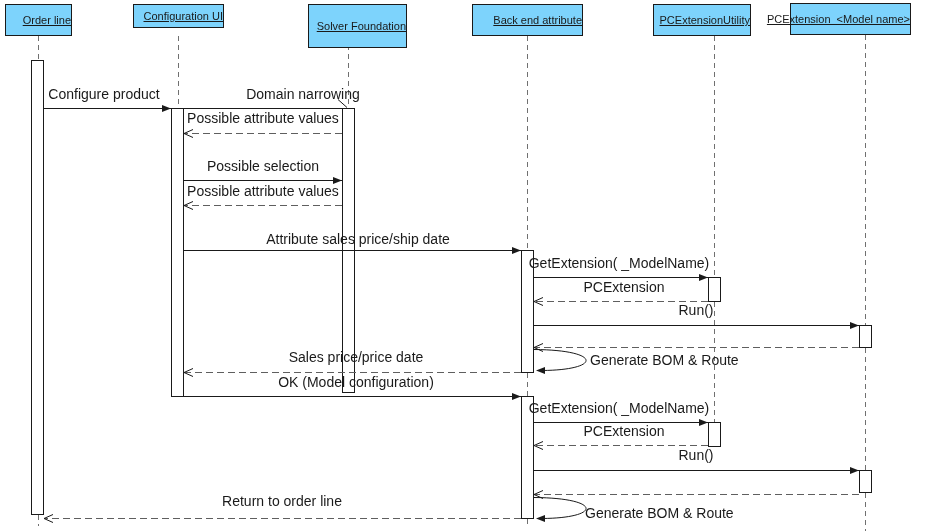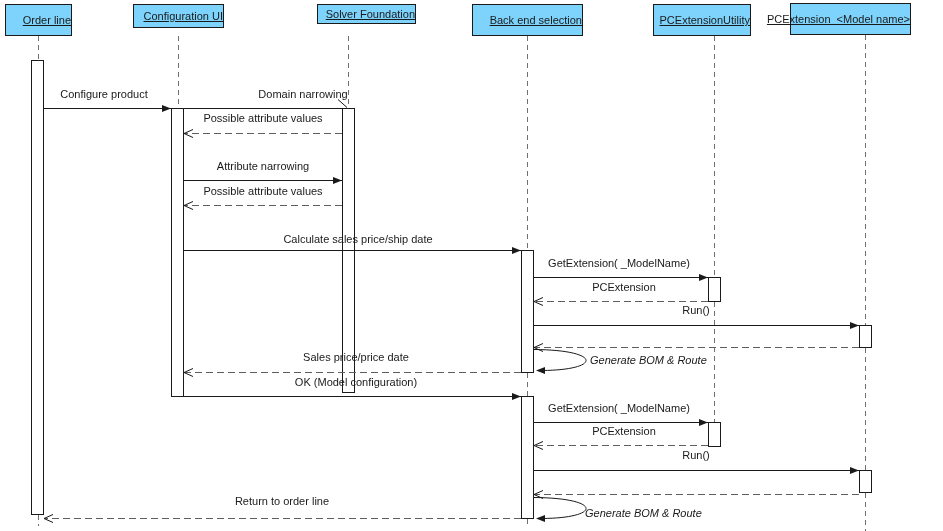--- a/index.html
+++ b/index.html
@@ -29,28 +29,28 @@
   .activation {
     position: absolute;
     box-sizing: border-box;
     width: 13px;
     border: 1px solid #1a1a1a;
     background: #ffffff;
     z-index: 2;
   }
   .msg-label {
     position: absolute;
-    font-size: 11px;
+    font-size: 14px;
     color: #1a1a1a;
     white-space: nowrap;
     transform: translate(-50%, -50%);
     z-index: 5;
     text-align: center;
   }
-  .msg-label.left-align { transform: translate(0, -50%); font-style: italic; }
+  .msg-label.left-align { transform: translate(0, -50%); }
 </style>
 </head>
 <body>
 
 <div id="stage">
   <svg class="layer" id="svg-lifelines" width="943" height="531">
       <line x1="38.5" y1="36" x2="38.5" y2="60" stroke="#707070" stroke-width="1" stroke-dasharray="5,4"></line>
       <line x1="38.5" y1="515" x2="38.5" y2="526" stroke="#707070" stroke-width="1" stroke-dasharray="5,4"></line>
       <line x1="178.5" y1="36" x2="178.5" y2="108" stroke="#707070" stroke-width="1" stroke-dasharray="5,4"></line>
       <line x1="348.5" y1="36" x2="348.5" y2="108" stroke="#707070" stroke-width="1" stroke-dasharray="5,4"></line>
@@ -111,47 +111,47 @@
       <path d="M 53 514.5 L 44 518.5 L 53 522.5" fill="none" stroke="#1a1a1a" stroke-width="1"></path>
       <path d="M 534 349.5 C 602 350, 602 370, 542 370.5" fill="none" stroke="#1a1a1a" stroke-width="1"></path>
       <polygon points="536,370.5 545,367 545,374" fill="#1a1a1a"></polygon>
       <path d="M 534 497.5 C 602 498, 602 518, 542 518.5" fill="none" stroke="#1a1a1a" stroke-width="1"></path>
       <polygon points="536,518.5 545,515 545,522" fill="#1a1a1a"></polygon>
     </svg>
   <div id="labels-layer">
       <div class="msg-label" style="left: 104px; top: 94px;">Configure product</div>
       <div class="msg-label" style="left: 263px; top: 94px; margin-left: 40px;">Domain narrowing</div>
       <div class="msg-label" style="left: 263px; top: 118px;">Possible attribute values</div>
-      <div class="msg-label" style="left: 263px; top: 166px;">Attribute narrowing</div>
+      <div class="msg-label" style="left: 263px; top: 166px;">Possible selection</div>
       <div class="msg-label" style="left: 263px; top: 191px;">Possible attribute values</div>
-      <div class="msg-label" style="left: 358px; top: 239px;">Calculate sales price/ship date</div>
+      <div class="msg-label" style="left: 358px; top: 239px;">Attribute sales price/ship date</div>
       <div class="msg-label" style="left: 619px; top: 263px;">GetExtension( _ModelName)</div>
       <div class="msg-label" style="left: 624px; top: 287px;">PCExtension</div>
       <div class="msg-label" style="left: 696px; top: 310px;">Run()</div>
       <div class="msg-label" style="left: 356px; top: 357px;">Sales price/price date</div>
       <div class="msg-label" style="left: 356px; top: 382px;">OK (Model configuration)</div>
       <div class="msg-label" style="left: 619px; top: 408px;">GetExtension( _ModelName)</div>
       <div class="msg-label" style="left: 624px; top: 431px;">PCExtension</div>
       <div class="msg-label" style="left: 696px; top: 455px;">Run()</div>
       <div class="msg-label" style="left: 282px; top: 501px;">Return to order line</div>
       <div class="msg-label left-align" style="left: 590px; top: 360px;">Generate BOM &amp; Route</div>
       <div class="msg-label left-align" style="left: 585px; top: 513px;">Generate BOM &amp; Route</div>
     </div>
   <div id="actors-layer">
       <div class="actor-box" style="left: 5px; top: 4px; width: 67px; height: 32px;">
         <span>Order line</span>
       </div>
       <div class="actor-box" style="left: 133px; top: 4px; width: 91px; height: 24px;">
         <span>Configuration UI</span>
       </div>
-      <div class="actor-box" style="left: 317px; top: 4px; width: 99px; height: 20px;">
+      <div class="actor-box" style="left: 308px; top: 4px; width: 99px; height: 44px;">
         <span>Solver Foundation</span>
       </div>
       <div class="actor-box" style="left: 472px; top: 4px; width: 111px; height: 32px;">
-        <span>Back end selection</span>
+        <span>Back end attribute</span>
       </div>
       <div class="actor-box" style="left: 653px; top: 4px; width: 98px; height: 32px;">
         <span>PCExtensionUtility</span>
       </div>
       <div class="actor-box" style="left: 790px; top: 3px; width: 121px; height: 32px;">
         <span>PCExtension_&lt;Model name&gt;</span>
       </div>
     </div>
 </div>
 

